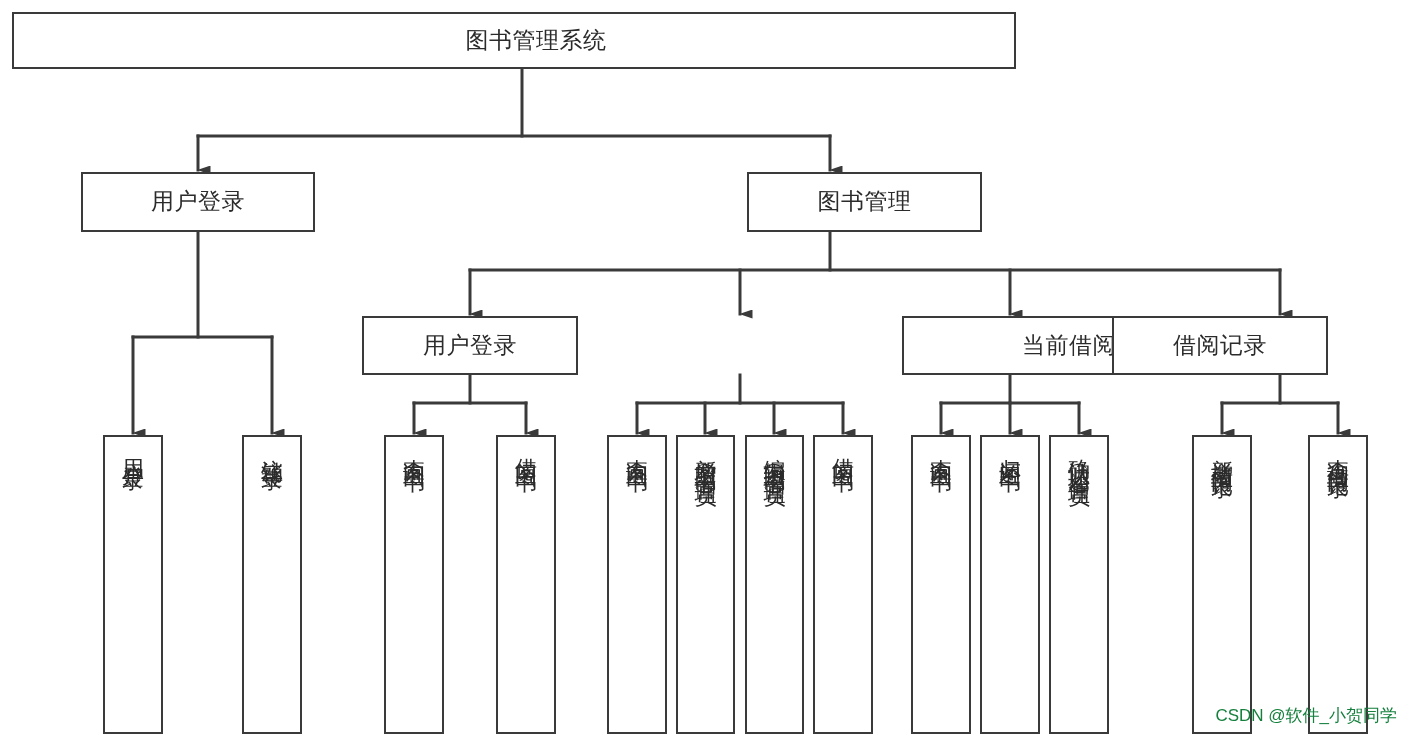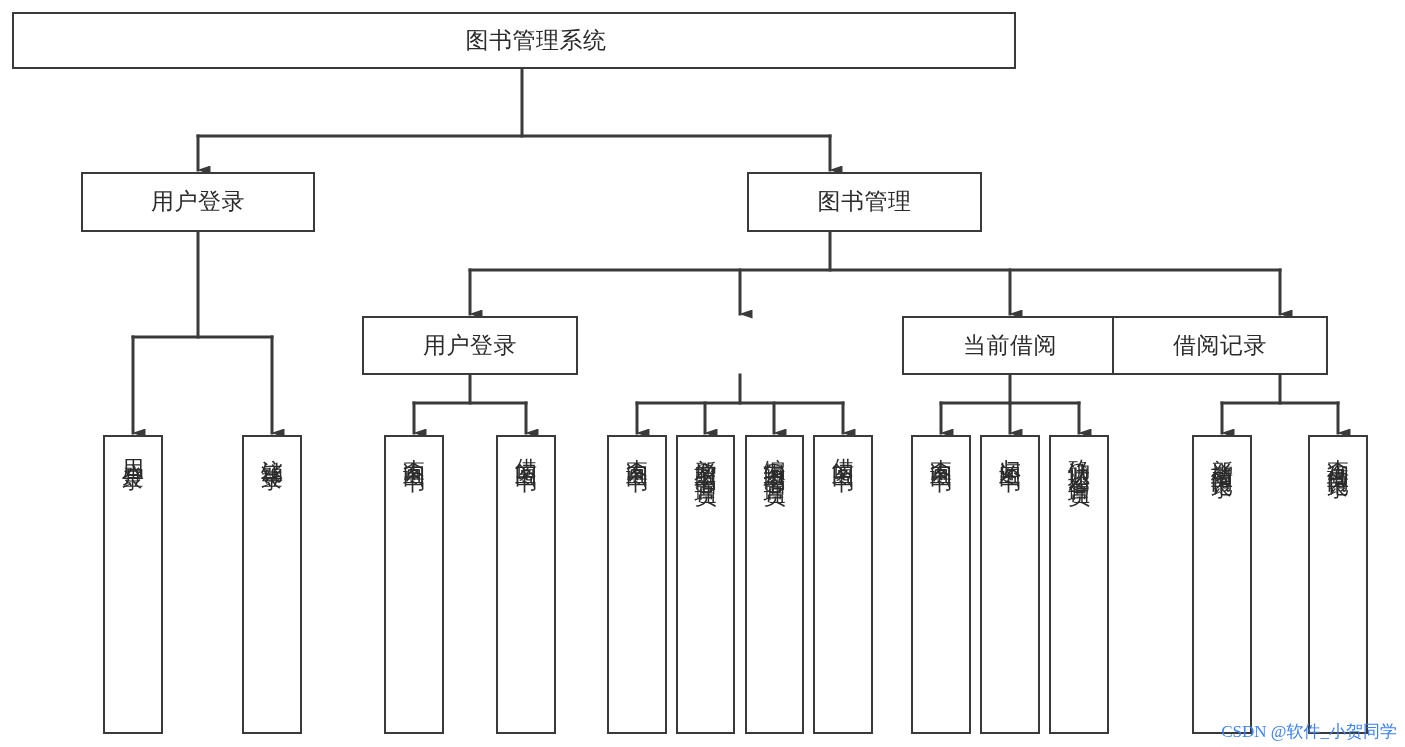--- a/index.html
+++ b/index.html
@@ -60,26 +60,26 @@
     writing-mode: vertical-rl;
     text-orientation: upright;
     font-size: 22px;
     line-height: 1.0;
     letter-spacing: 4px;
     white-space: nowrap;
   }
   .watermark {
     position: absolute;
     right: 8px;
-    bottom: 4px;
+    bottom: 20px;
     font-size: 17px;
-    color: #3b82f6;
+    color: #15803d;
     z-index: 5;
     white-space: nowrap;
-    font-family: Liberation Serif, serif;
+    font-family: Liberation Sans, sans-serif;
   }
 </style>
 </head>
 <body>
 
 <div id="diagram-root">
 
   <svg class="connector-layer" viewBox="0 0 1405 747">
     <defs>
       <marker id="arrowhead" markerWidth="9" markerHeight="13" refX="4.5" refY="12.5" orient="auto" markerUnits="userSpaceOnUse">
@@ -142,21 +142,21 @@
   <div class="node horiz" style="left:81px; top:172px; width:234px; height:60px;">
     <span class="node-label">用户登录</span>
   </div>
   <div class="node horiz" style="left:711px; top:172px; width:235px; height:60px;margin-left:36px;">
     <span class="node-label">图书管理</span>
   </div>
 
   <div class="node horiz" style="left:362px; top:316px; width:216px; height:59px;">
     <span class="node-label">用户登录</span>
   </div>
-  <div class="node horiz" style="left:902px; top:316px; width:216px; height:59px;">
+  <div class="node horiz" style="left:902px; top:316px; width:216px; height:59px;justify-content:flex-end;">
     <span class="node-label">当前借阅</span>
   </div>
   <div class="node horiz" style="left:1112px; top:316px; width:216px; height:59px;">
     <span class="node-label">借阅记录</span>
   </div>
 
   <div class="node vert" style="left:103px; top:435px; width:60px; height:299px;">
     <span class="node-label">用户登录</span>
   </div>
   <div class="node vert" style="left:242px; top:435px; width:60px; height:299px;">

